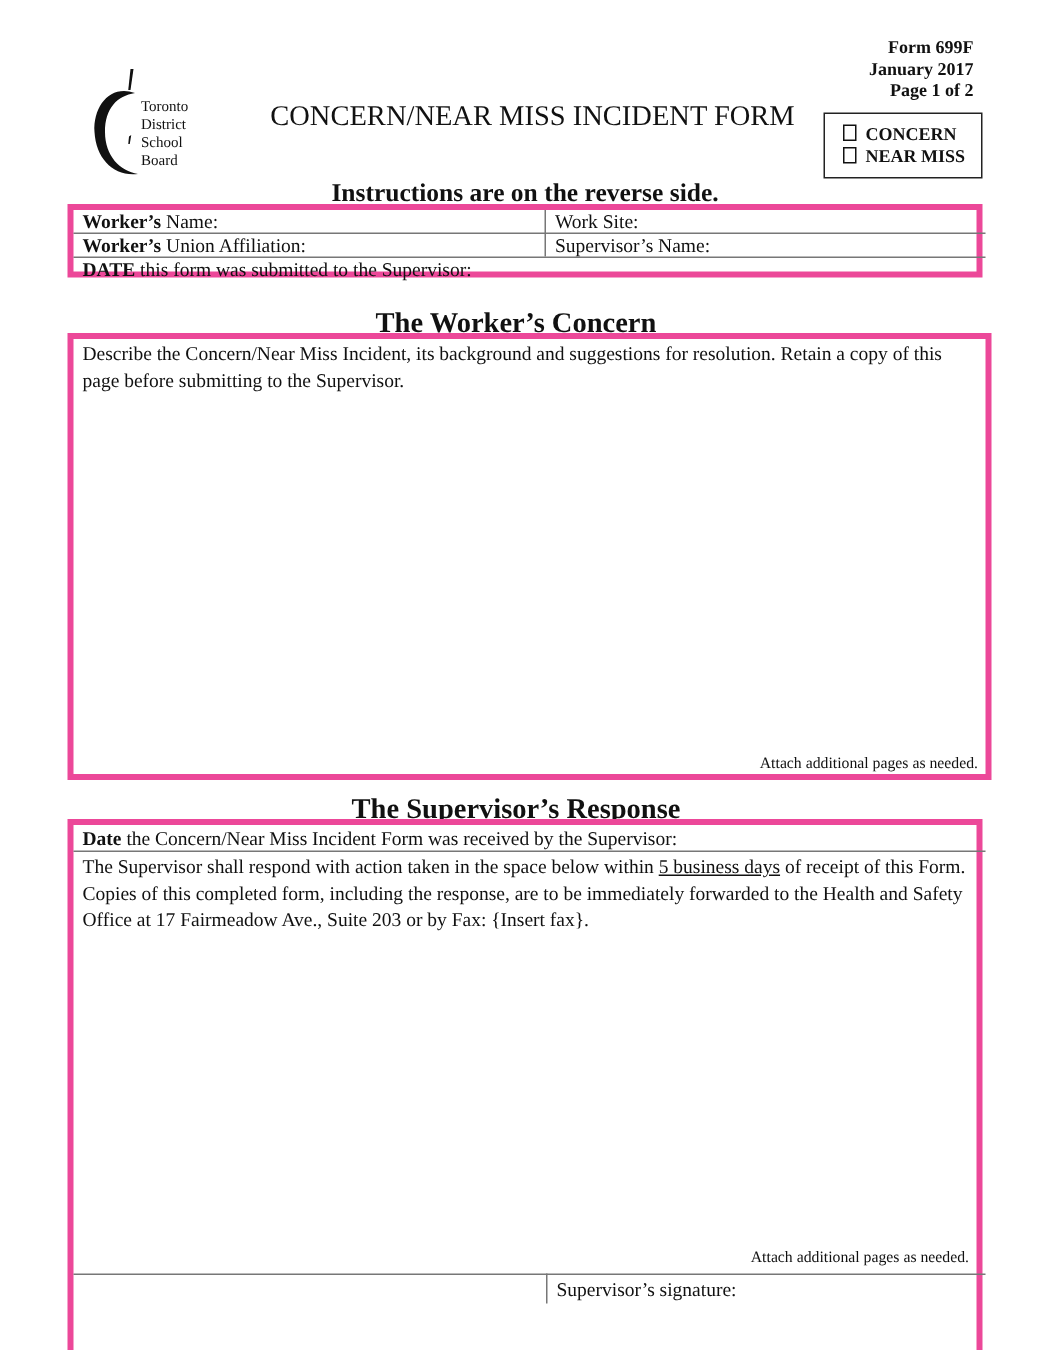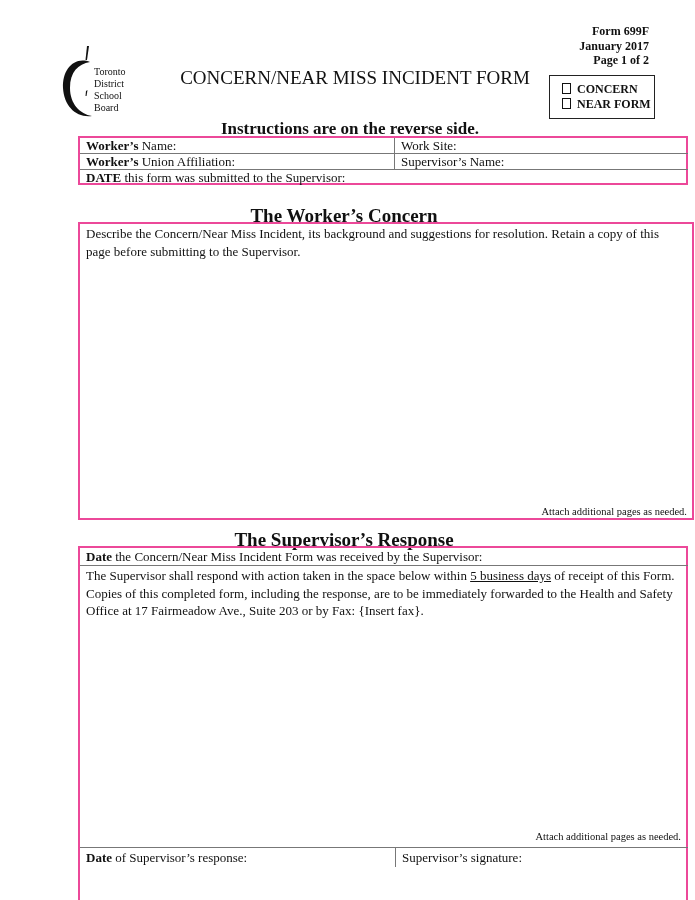--- a/index.html
+++ b/index.html
@@ -7,21 +7,21 @@
          font-family:"Liberation Serif", "DejaVu Serif", serif; color:#111; }
   .abs { position:absolute; }
   .formmeta { right:46px; top:24px; text-align:right; font-weight:bold; font-size:12px; line-height:14.5px; }
   .logo { left:60px; top:44px; width:120px; height:75px; }
   .logo-text { position:absolute; left:34px; top:22px; font-size:10px; line-height:12px; font-family:"Liberation Serif", serif; }
   .title { left:150px; top:66px; width:410px; text-align:center; font-size:19px; line-height:23px; }
   .typebox { left:549px; top:75px; width:106px; height:44px; border:1.5px solid #222; box-sizing:border-box;
              font-weight:bold; font-size:12px; line-height:15px; padding:6px 0 0 12px; }
   .cb { display:inline-block; width:7px; height:9px; border:1px solid #111; margin-right:6px; vertical-align:-1px; }
   .instr { left:45px; top:119px; width:610px; text-align:center; font-weight:bold; font-size:17px; }
-  .box { border:2px solid #ec4899; box-sizing:border-box;margin-left:33px; }
+  .box { border:4px solid #ec4899; box-sizing:border-box; }
   .cell { position:absolute; font-size:13px; line-height:15px; padding-left:6px; box-sizing:border-box; }
   .hline { position:absolute; height:1px; background:#777; }
   .vline { position:absolute; width:1px; background:#777; }
   .sectitle { position:absolute; left:39px; width:610px; text-align:center; font-weight:bold; font-size:19px; }
   .para { position:absolute; font-size:13px; line-height:17.5px; }
   .attach { position:absolute; font-size:10.5px; right:48px; }
   u { }
 </style>
 </head>
 <body>
@@ -48,21 +48,21 @@
 
 <div class="abs title">
   <div>CONCERN/NEAR MISS INCIDENT FORM</div>
 </div>
 
 <div class="abs typebox">
   <div>
     <span class="cb"></span><span>CONCERN</span>
   </div>
   <div>
-    <span class="cb"></span><span>NEAR FORM</span>
+    <span class="cb"></span><span>NEAR MISS</span>
   </div>
 </div>
 
 <div class="abs instr">Instructions are on the reverse side.</div>
 
 <div class="abs box" style="left:45px;top:136px;width:610px;height:49px;">
   <div class="hline" style="left:0;top:15px;width:608px;"></div>
   <div class="hline" style="left:0;top:31px;width:608px;"></div>
   <div class="vline" style="left:314px;top:0;height:31px;"></div>
   <div class="cell" style="left:0;top:0;width:314px;">
@@ -94,19 +94,16 @@
     <b>Date</b><span> the Concern/Near Miss Incident Form was received by the Supervisor:</span>
   </div>
   <div class="hline" style="left:0;top:17px;width:608px;"></div>
   <div class="para" style="left:6px;top:19px;width:600px;">
     <span>The Supervisor shall respond with action taken in the space below within </span><u>5 business days</u><span> of receipt of this Form.  Copies of this completed form, including the response, are to be immediately forwarded to the Health and Safety Office at 17 Fairmeadow Ave., Suite 203 or by Fax: {Insert fax}.</span>
   </div>
   <div style="position:absolute;left:0;top:72px;width:608px;height:225px;"></div>
   <div class="attach" style="right:5px;top:283px;">Attach additional pages as needed.</div>
   <div class="hline" style="left:0;top:299px;width:608px;"></div>
   <div class="vline" style="left:315px;top:299px;height:20px;"></div>
-  <div class="cell" style="left:0;top:302px;width:315px;">
-    <b>Date</b><span> of Supervisor’s response:</span>
-  </div>
   <div class="cell" style="left:316px;top:302px;width:292px;">
     <span>Supervisor’s signature:</span>
   </div>
 </div>
 
 </body></html>

